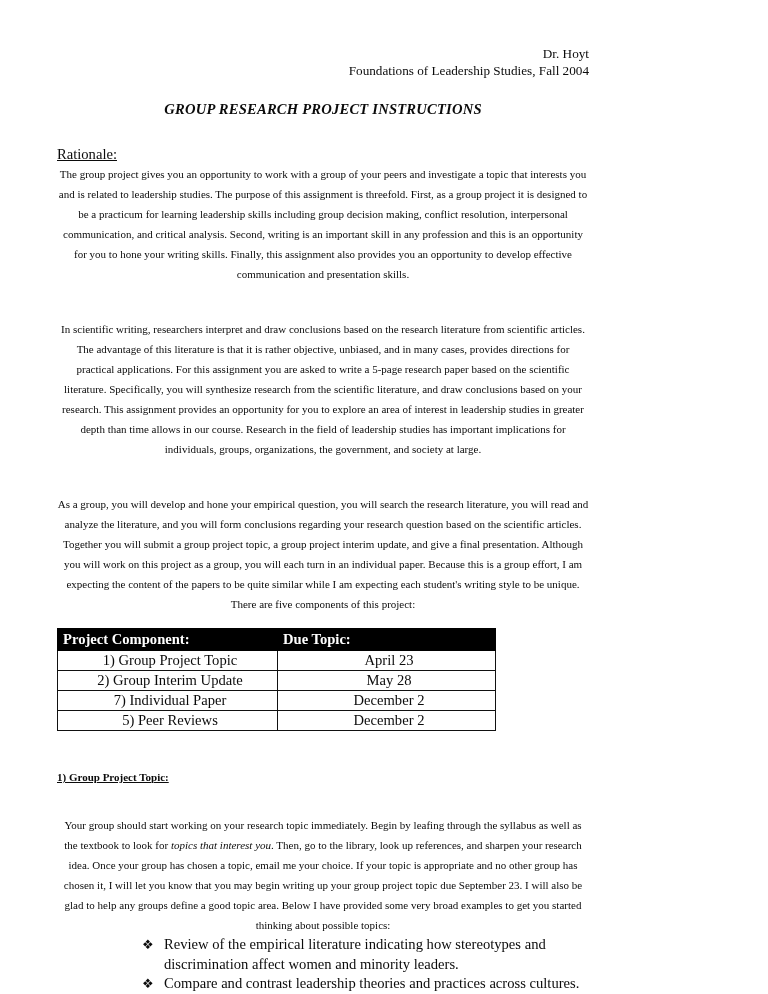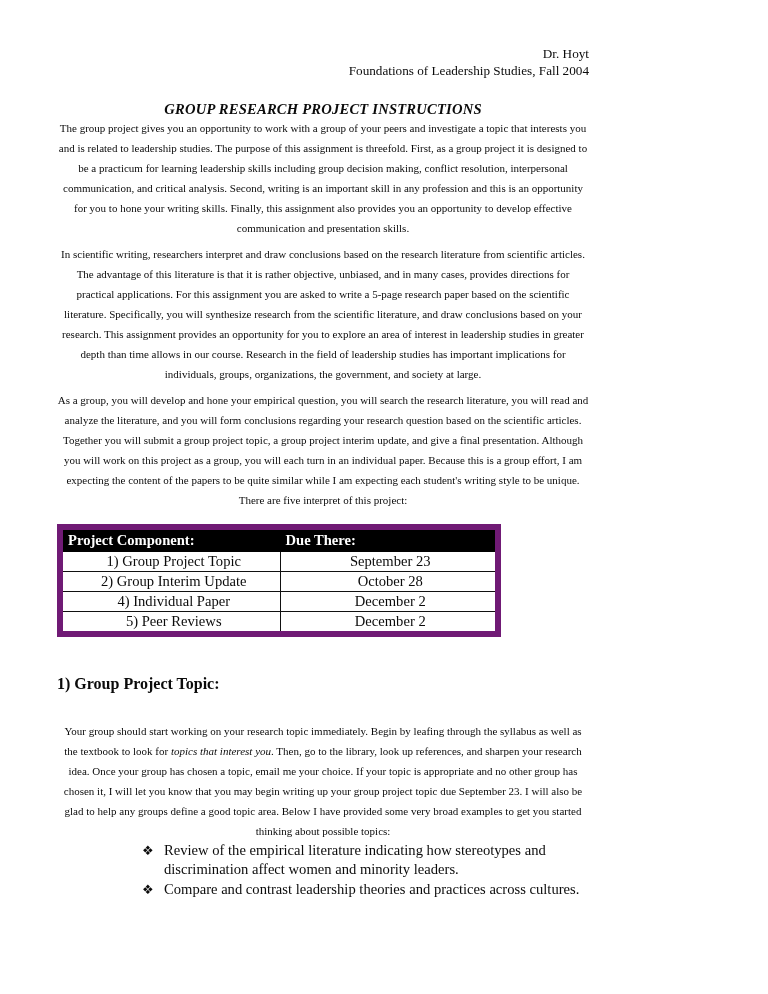--- a/index.html
+++ b/index.html
@@ -50,38 +50,39 @@
     margin: 27px 0 0 0;
   }
   .section-label u { text-decoration: underline; }
 
   p.body {
     font-size: 11px;
     line-height: 20px;
     margin: 0;
     text-align: center;
   }
-  p.body.gap { margin-top: 6px; }
+  p.body.gap { margin-top: 35px; }
 
   .bold-head {
-    font-size: 16px;
+    font-size: 11px;
     line-height: 19.2px;
     font-weight: bold;
     margin: 0;
+    text-decoration: underline;
   }
 
   
   .tbl-intro { margin-top: 19.2px; }
 
   table.components {
     border-collapse: collapse;
     margin-top: 14px;
     width: 438px;
     table-layout: fixed;
-    border: 6px solid #701a75;
+    border: 1px solid #701a75;
   }
   table.components col.c1 { width: 220px; }
   table.components col.c2 { width: 218px; }
 
   table.components th {
     background: #000000;
     color: #ffffff;
     font-weight: bold;
     font-size: 14.6px;
     text-align: left;
@@ -126,51 +127,54 @@
 
 <div class="page">
 
   <div class="doc-header">
     <div>Dr. Hoyt</div>
     <div>Foundations of Leadership Studies, Fall 2004</div>
   </div>
 
   <div class="doc-title">GROUP RESEARCH PROJECT INSTRUCTIONS</div>
 
+  <div class="section-label">
+    <u>Rationale:</u>
+  </div>
 
   <p class="body">The group project gives you an opportunity to work with a group of your peers and investigate a topic that interests you and is related to leadership studies.  The purpose of this assignment is threefold.  First, as a group project it is designed to be a practicum for learning leadership skills including group decision making, conflict resolution, interpersonal communication, and critical analysis.  Second, writing is an important skill in any profession and this is an opportunity for you to hone your writing skills.  Finally, this assignment also provides you an opportunity to develop effective communication and presentation skills.</p>
 
   <p class="body gap">In scientific writing, researchers interpret and draw conclusions based on the research literature from scientific articles. The advantage of this literature is that it is rather objective, unbiased, and in many cases, provides directions for practical applications. For this assignment you are asked to write a 5-page research paper based on the scientific literature. Specifically, you will synthesize research from the scientific literature, and draw conclusions based on your research.  This assignment provides an opportunity for you to explore an area of interest in leadership studies in greater depth than time allows in our course. Research in the field of leadership studies has important implications for individuals, groups, organizations, the government, and society at large.</p>
 
   <p class="body gap">As a group, you will develop and hone your empirical question, you will search the research literature, you will read and analyze the literature, and you will form conclusions regarding your research question based on the scientific articles.  Together you will submit a group project topic, a group project interim update, and give a final presentation.  Although you will work on this project as a group, you will each turn in an individual paper.  Because this is a group effort, I am expecting the content of the papers to be quite similar while I am expecting each student's writing style to be unique.</p>
 
-  <p class="body tbl-intro">There are five interpret of this project:</p>
+  <p class="body tbl-intro">There are five components of this project:</p>
 
   <table class="components">
     <colgroup>
         <col class="c1">
         <col class="c2">
       </colgroup>
     <thead>
       <tr>
         <th>Project Component:</th>
-        <th>Due There:</th>
+        <th>Due Topic:</th>
       </tr>
     </thead>
     <tbody>
       <tr>
         <td>1) Group Project Topic</td>
-        <td>September 23</td>
+        <td>April 23</td>
       </tr>
       <tr>
         <td>2) Group Interim Update</td>
-        <td>October 28</td>
+        <td>May 28</td>
       </tr>
       <tr>
-        <td>4) Individual Paper</td>
+        <td>7) Individual Paper</td>
         <td>December 2</td>
       </tr>
       <tr>
         <td>5) Peer Reviews</td>
         <td>December 2</td>
       </tr>
     </tbody>
   </table>
 
   <p class="bold-head" style="margin-top:37px;">1) Group Project Topic:</p>

